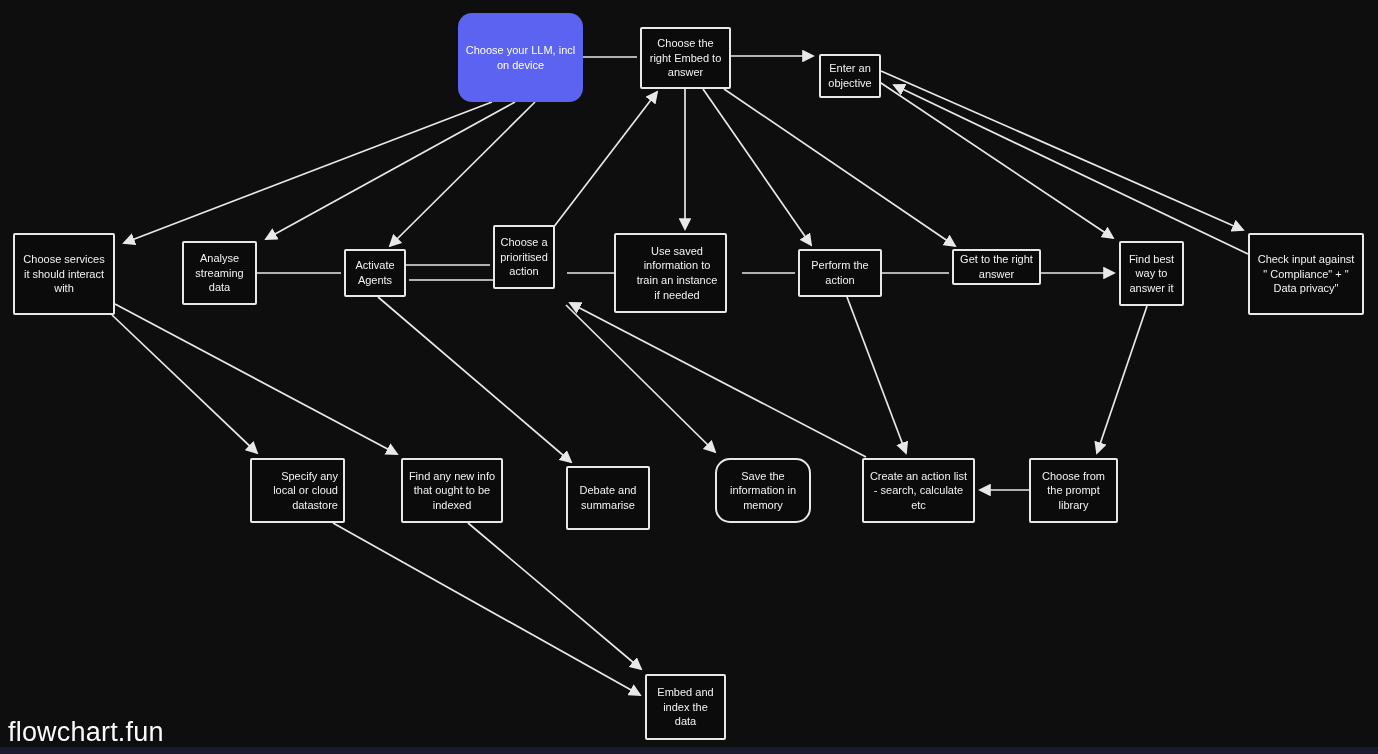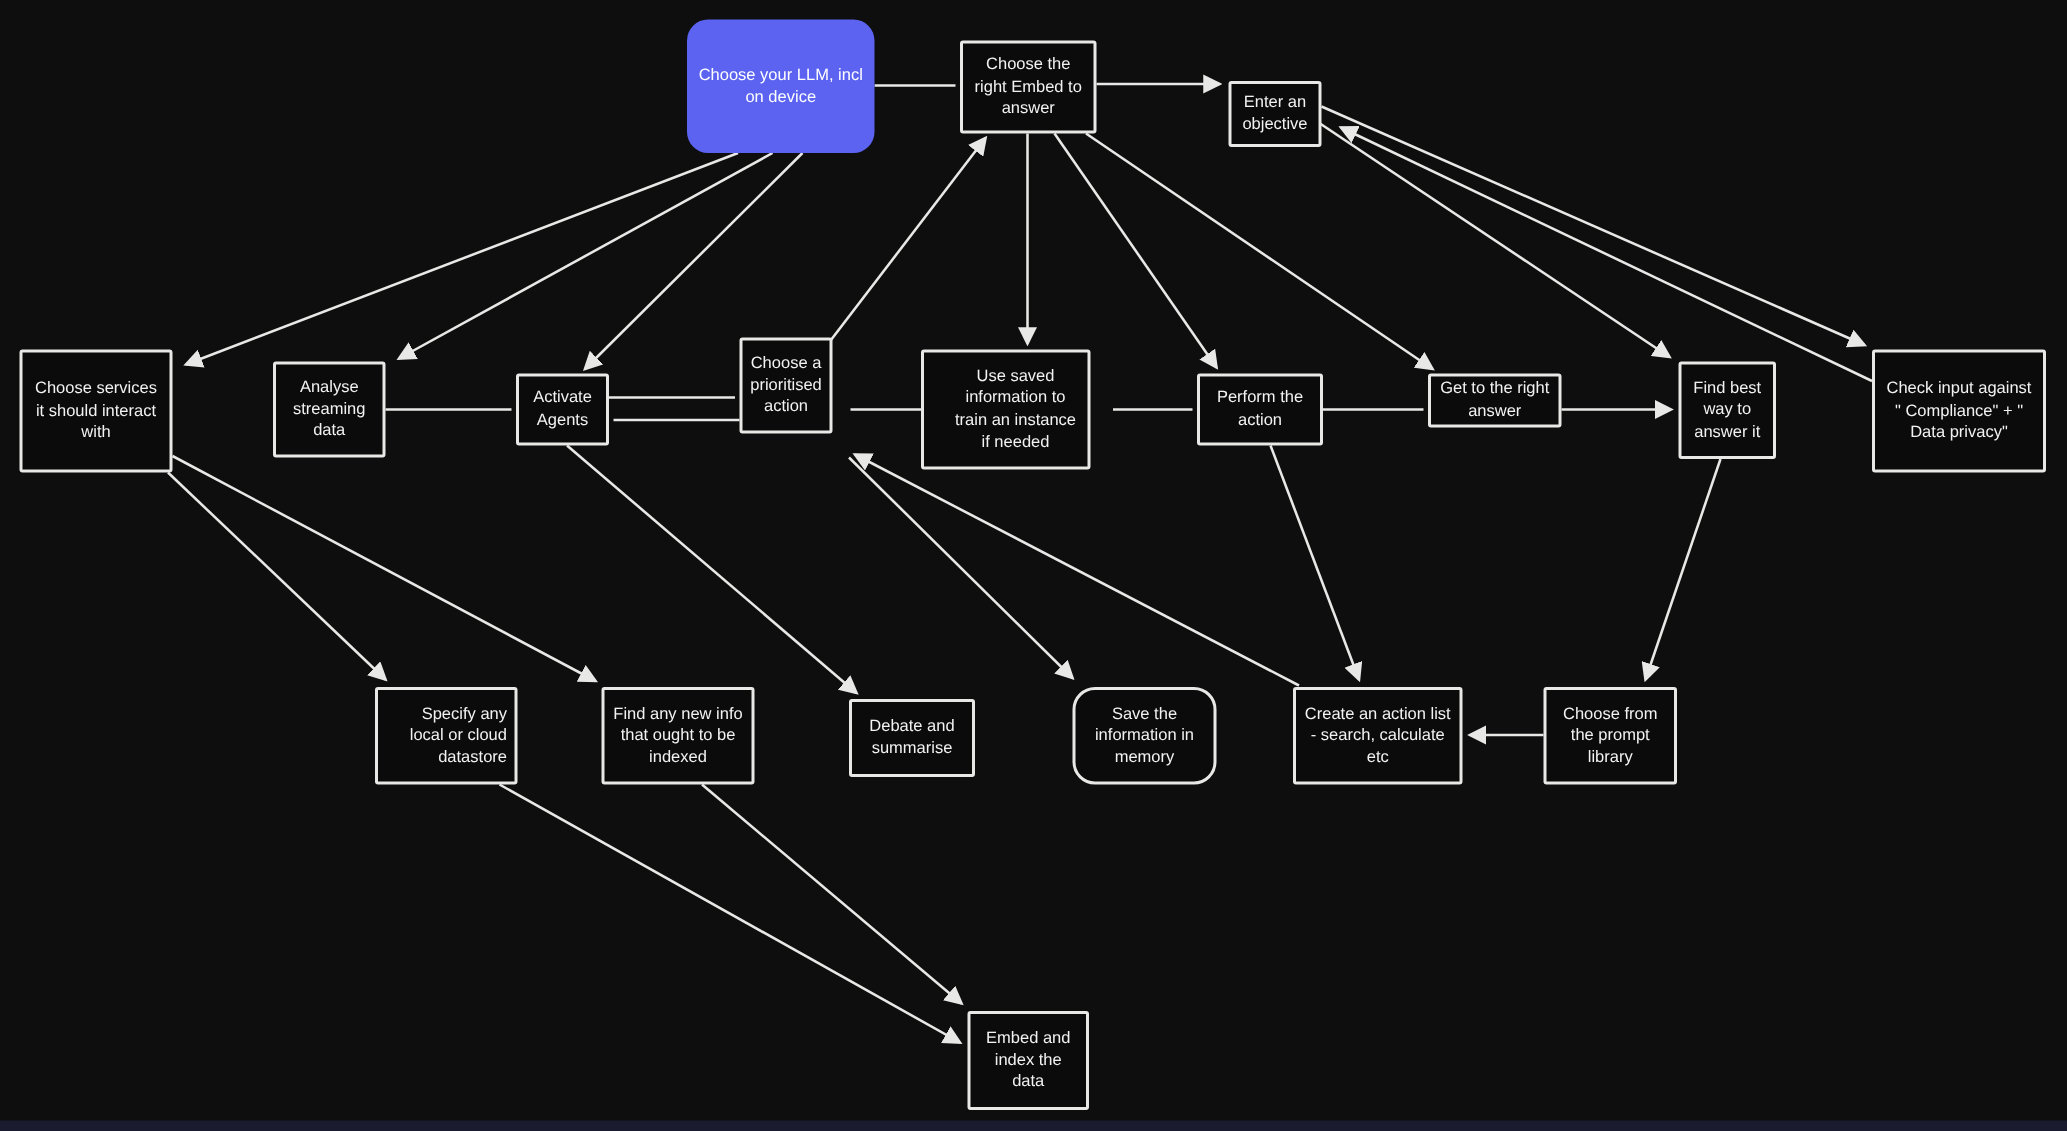--- a/index.html
+++ b/index.html
@@ -112,32 +112,33 @@
       </div>
       <div class="node" style="left: 1248px; top: 233px; width: 116px; height: 82px;">
         <span>Check input against " Compliance"  + " Data privacy"</span>
       </div>
       <div class="node" style="left: 250px; top: 458px; width: 95px; height: 65px; text-align: right;">
         <span>Specify any local or cloud datastore</span>
       </div>
       <div class="node" style="left: 401px; top: 458px; width: 102px; height: 65px;">
         <span>Find any new info that ought to be indexed</span>
       </div>
-      <div class="node" style="left: 566px; top: 466px; width: 84px; height: 52px;">
+      <div class="node" style="left: 566px; top: 466px; width: 84px; height: 64px;">
         <span>Debate and summarise</span>
       </div>
       <div class="node" style="left: 715px; top: 458px; width: 96px; height: 65px; border-radius: 15px;">
         <span>Save the information in memory</span>
       </div>
       <div class="node" style="left: 862px; top: 458px; width: 113px; height: 65px;">
         <span>Create an action list - search, calculate etc</span>
       </div>
       <div class="node" style="left: 1029px; top: 458px; width: 89px; height: 65px;">
         <span>Choose from the prompt library</span>
       </div>
       <div class="node" style="left: 645px; top: 674px; width: 81px; height: 66px;">
         <span>Embed and index the data</span>
       </div>
     </div>
 
+  <div class="watermark">flowchart.fun</div>
 
   <div class="bottom-bar"></div>
 </div>
 
 </body></html>

